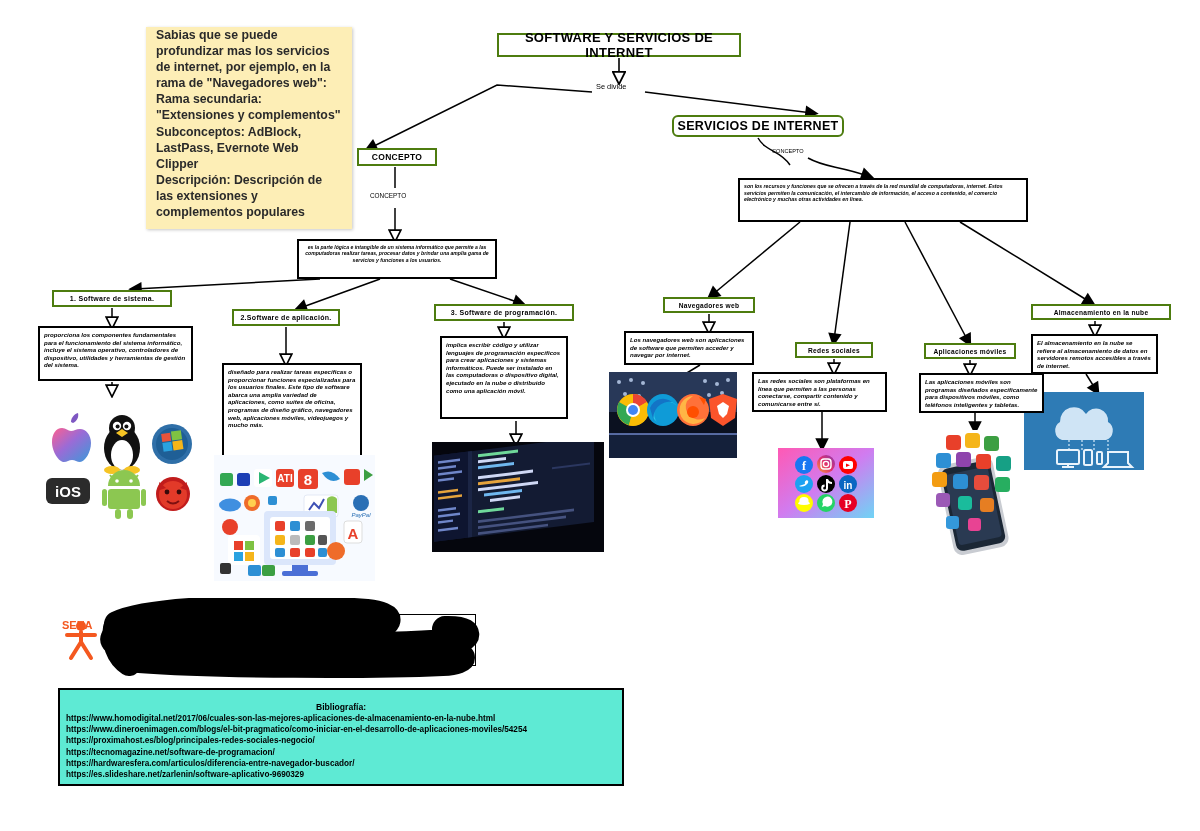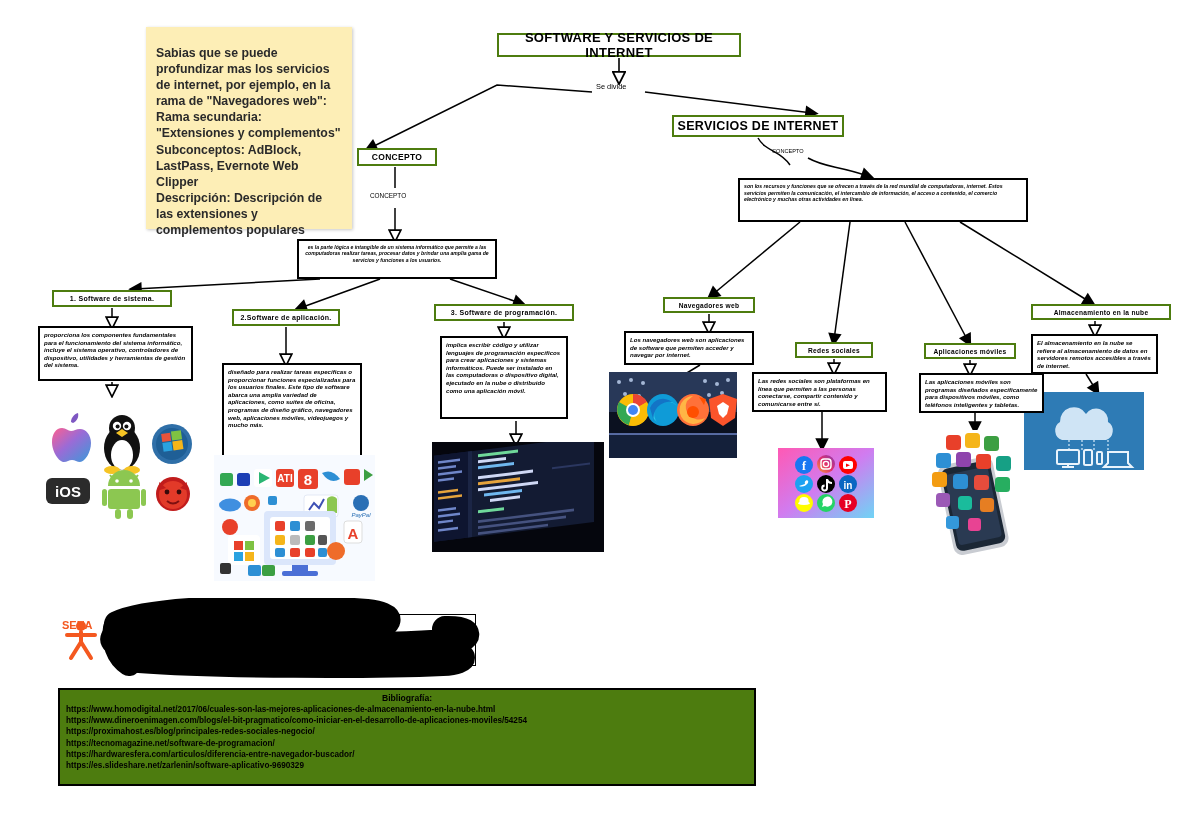--- a/index.html
+++ b/index.html
@@ -26,28 +26,28 @@
   }
   .edge-label{
     position:absolute;font-weight:normal;background:transparent;
     white-space:nowrap;
   }
 
   
   #sticky{
     position:absolute;left:146px;top:27px;width:206px;height:202px;
     background:#fdeeb6;box-shadow:1px 1px 3px rgba(0,0,0,.22);
-    padding:18px 10px;box-sizing:border-box;
+    padding:0 10px;box-sizing:border-box;
     font-size:12.3px;line-height:1.31;font-weight:bold;color:#2a2a2a;
     white-space:pre-wrap;
   }
 
   
   #root-node{left:497px;top:33px;width:244px;height:24px;font-size:13px;}
-  #servicios-node{left:672px;top:115px;width:172px;height:22px;font-size:12.5px;}
+  #servicios-node{left:672px;top:115px;width:172px;height:22px;font-size:12.5px;border-radius:6px;}
   #software-node{left:357px;top:148px;width:80px;height:18px;font-size:8.5px;}
 
   
   #software-desc{left:297px;top:239px;width:200px;height:40px;font-size:5.1px;text-align:center;}
   #sw1{left:52px;top:290px;width:120px;height:17px;font-size:7px;}
   #sw2{left:232px;top:309px;width:108px;height:17px;font-size:7px;}
   #sw3{left:434px;top:304px;width:140px;height:17px;font-size:7px;}
   #sw1-desc{left:38px;top:326px;width:155px;height:55px;font-size:6.1px;}
   #sw2-desc{left:222px;top:363px;width:140px;height:100px;font-size:6.1px;}
   #sw3-desc{left:440px;top:336px;width:128px;height:83px;font-size:6.1px;}
@@ -89,22 +89,22 @@
   #cloud-img{left:1024px;top:392px;width:120px;height:78px;background:#2e7bb5;}
 
   
   #sena-logo{position:absolute;left:58px;top:612px;width:50px;height:50px;}
   #redacted-box{position:absolute;left:117px;top:614px;width:357px;height:50px;
     border:1.4px solid #000;background:#fff;}
   #scribble{position:absolute;left:95px;top:598px;width:390px;height:80px;}
 
   
   #biblio{
-    position:absolute;left:58px;top:688px;width:698px;height:98px;
-    border:2px solid #000;background:#4d7c0f;box-sizing:border-box;padding:3px 6px;
+    position:absolute;left:58px;top:688px;width:566px;height:98px;
+    border:2px solid #000;background:#5eead4;box-sizing:border-box;padding:12px 6px;
   }
   #biblio-title{text-align:center;font-weight:bold;font-size:8.6px;margin-bottom:1px;}
   .biblio-line{font-weight:bold;font-size:8.2px;line-height:1.37;white-space:nowrap;}
 </style>
 </head>
 <body>
 
 <div id="canvas">
 
   <svg class="edges" viewBox="0 0 1200 831">

